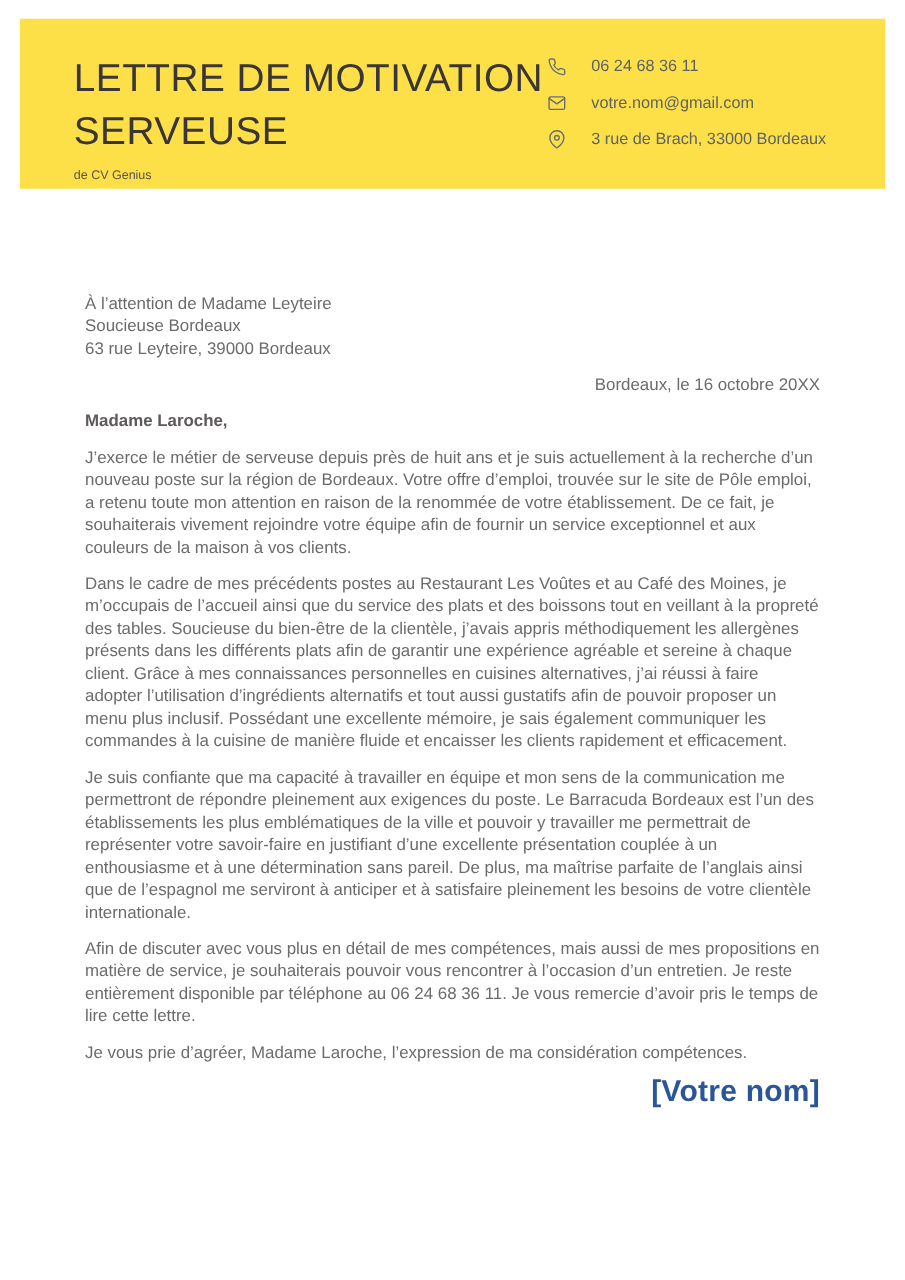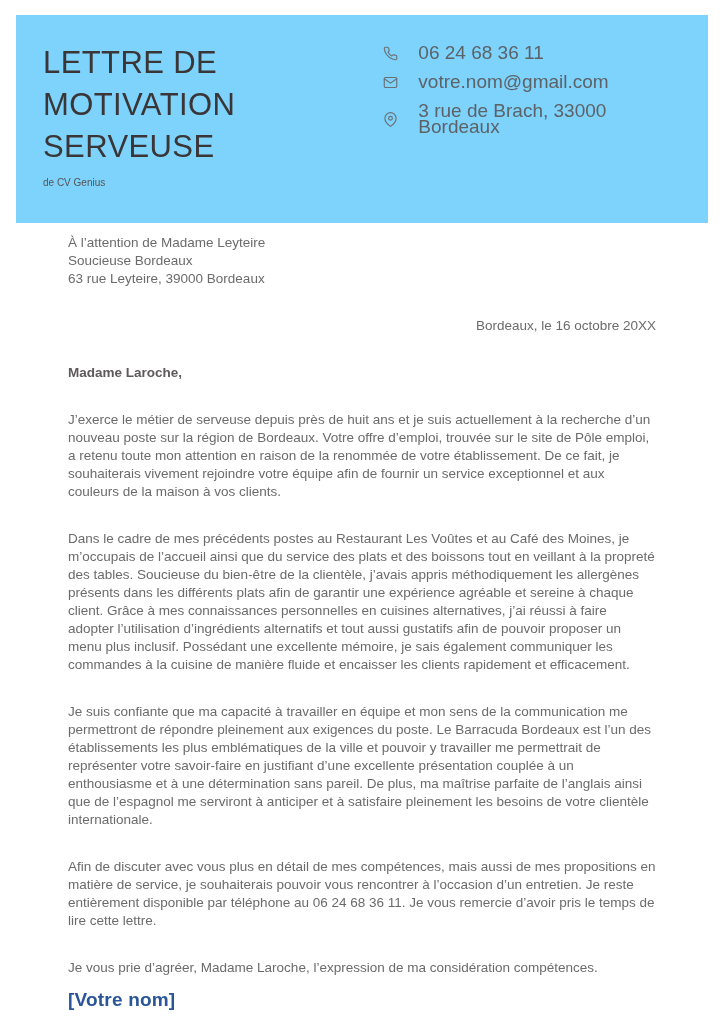--- a/index.html
+++ b/index.html
@@ -11,22 +11,23 @@
     background: #ffffff;
     overflow: hidden;
     font-family: "Liberation Sans", sans-serif;
   }
   
   .header {
     position: absolute;
     left: 16px;
     top: 15px;
     width: 692px;
-    height: 208px;
-    background: #7dd3fc;
+    height: 136px;
+    background: #fde047;
+    padding-left: 16px;
   }
   .header-inner {
     display: flex;
     justify-content: space-between;
     padding: 27px 44px 0 27px;
   }
   .title-block { max-width: 400px; }
   .doc-title {
     font-size: 31px;
     line-height: 42px;
@@ -38,47 +39,48 @@
   .doc-subtitle {
     margin-top: 9px;
     font-size: 10px;
     color: #585254;
   }
   .contact {
     display: flex;
     flex-direction: column;
     gap: 13px;
     margin-top: 3px;
-    font-size: 19px;
+    font-size: 13px;
     color: #5d6267;
     min-width: 226px;
   }
   .contact-row { display: flex; align-items: center; gap: 20px; line-height: 16px; }
   .contact-row svg { flex: 0 0 auto; display: block; }
   
   .letter {
     position: absolute;
     left: 68px;
     top: 234px;
     width: 588px;
     font-size: 13.5px;
     line-height: 18px;
     color: #6b6b6b;
   }
-  .block { margin-top: 29px; }
+  .block { margin-top: 11px; }
   .block:first-child { margin-top: 0; }
   .date-line { text-align: right; }
   .bold { font-weight: 700; color: #5e595b; }
   .subject-label { font-weight: 700; color: #5e595b; margin-right: 4px; }
   .signature {
     margin-top: 14px;
-    font-size: 19px;
+    font-size: 24px;
     font-weight: 700;
     color: #2a5699;
     letter-spacing: 0.2px;
+    text-align: right;
   }
 </style>
 </head>
 <body>
 
 <div class="page">
 
   <div class="header">
     <div class="header-inner">
       <div class="title-block">

